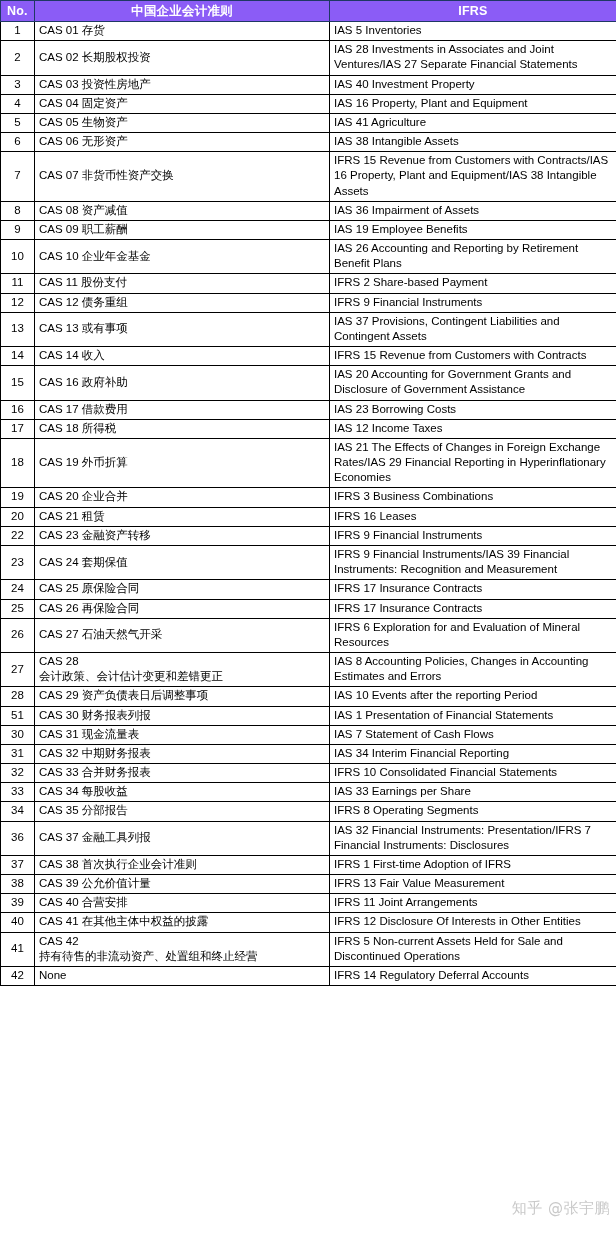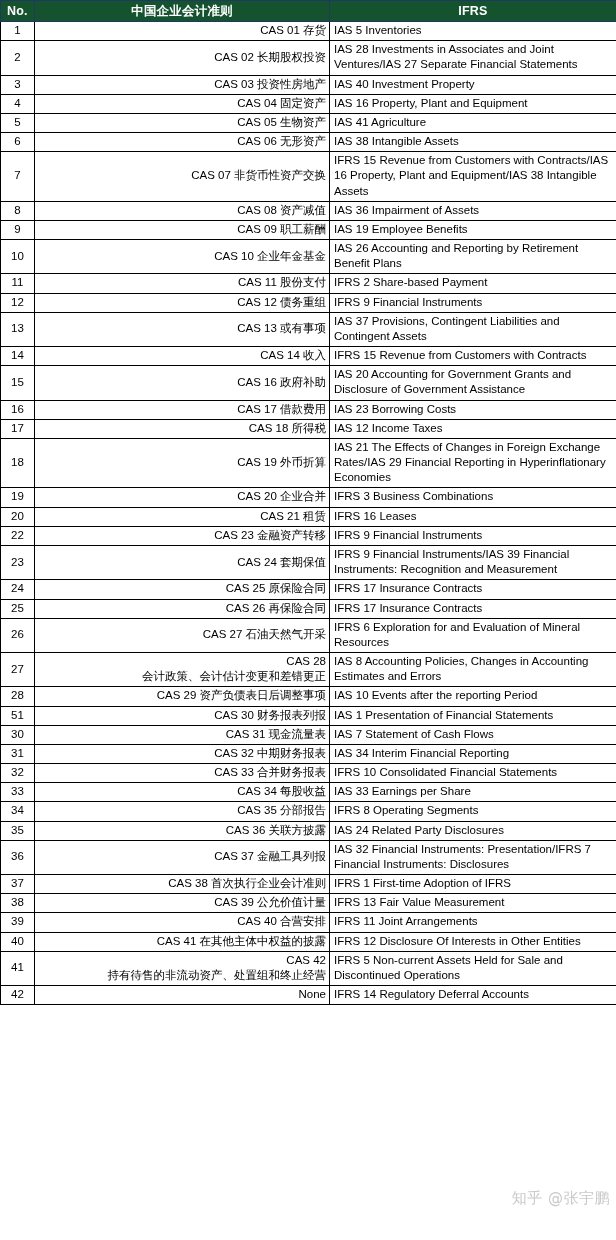--- a/index.html
+++ b/index.html
@@ -21,21 +21,21 @@
     border-collapse: collapse;
     table-layout: fixed;
     font-size: 11.5px;
     line-height: 1.32;
   }
   #mapping-table col.c-no    { width: 34px; }
   #mapping-table col.c-cas   { width: 295px; }
   #mapping-table col.c-ifrs  { width: 287px; }
 
   #mapping-table thead th {
-    background: #14532d;
+    background: #8b5cf6;
     color: #ffffff;
     font-weight: bold;
     font-size: 12.5px;
     height: 20px;
     padding: 0 4px;
     border: 1px solid #1F3864;
     letter-spacing: 0.2px;
   }
   #mapping-table thead th.h-no {
     text-align: left;
@@ -51,31 +51,31 @@
     padding: 1px 3px 2px 4px;
     vertical-align: middle;
     white-space: pre-line;
   }
   #mapping-table tbody td.cell-no {
     text-align: center;
     padding-left: 0;
     padding-right: 0;
   }
   #mapping-table tbody td.cell-cas {
-    text-align: right;
+    text-align: left;
   }
   #mapping-table tbody td.cell-ifrs {
     text-align: left;
   }
 
   
   #watermark {
     position: absolute;
     right: 6px;
-    bottom: 32px;
+    bottom: 22px;
     font-size: 15px;
     color: #c9c9c9;
     font-family: "DejaVu Sans", sans-serif;
     pointer-events: none;
     white-space: nowrap;
     letter-spacing: 0.5px;
   }
 </style>
 </head>
 <body>
@@ -254,25 +254,20 @@
         <td class="cell-no">33</td>
         <td class="cell-cas">CAS 34 每股收益</td>
         <td class="cell-ifrs">IAS 33 Earnings per Share</td>
       </tr>
       <tr>
         <td class="cell-no">34</td>
         <td class="cell-cas">CAS 35 分部报告</td>
         <td class="cell-ifrs">IFRS 8 Operating Segments</td>
       </tr>
       <tr>
-        <td class="cell-no">35</td>
-        <td class="cell-cas">CAS 36 关联方披露</td>
-        <td class="cell-ifrs">IAS 24 Related Party Disclosures</td>
-      </tr>
-      <tr>
         <td class="cell-no">36</td>
         <td class="cell-cas">CAS 37 金融工具列报</td>
         <td class="cell-ifrs">IAS 32 Financial Instruments: Presentation/IFRS 7 Financial Instruments: Disclosures</td>
       </tr>
       <tr>
         <td class="cell-no">37</td>
         <td class="cell-cas">CAS 38 首次执行企业会计准则</td>
         <td class="cell-ifrs">IFRS 1 First-time Adoption of IFRS</td>
       </tr>
       <tr>

